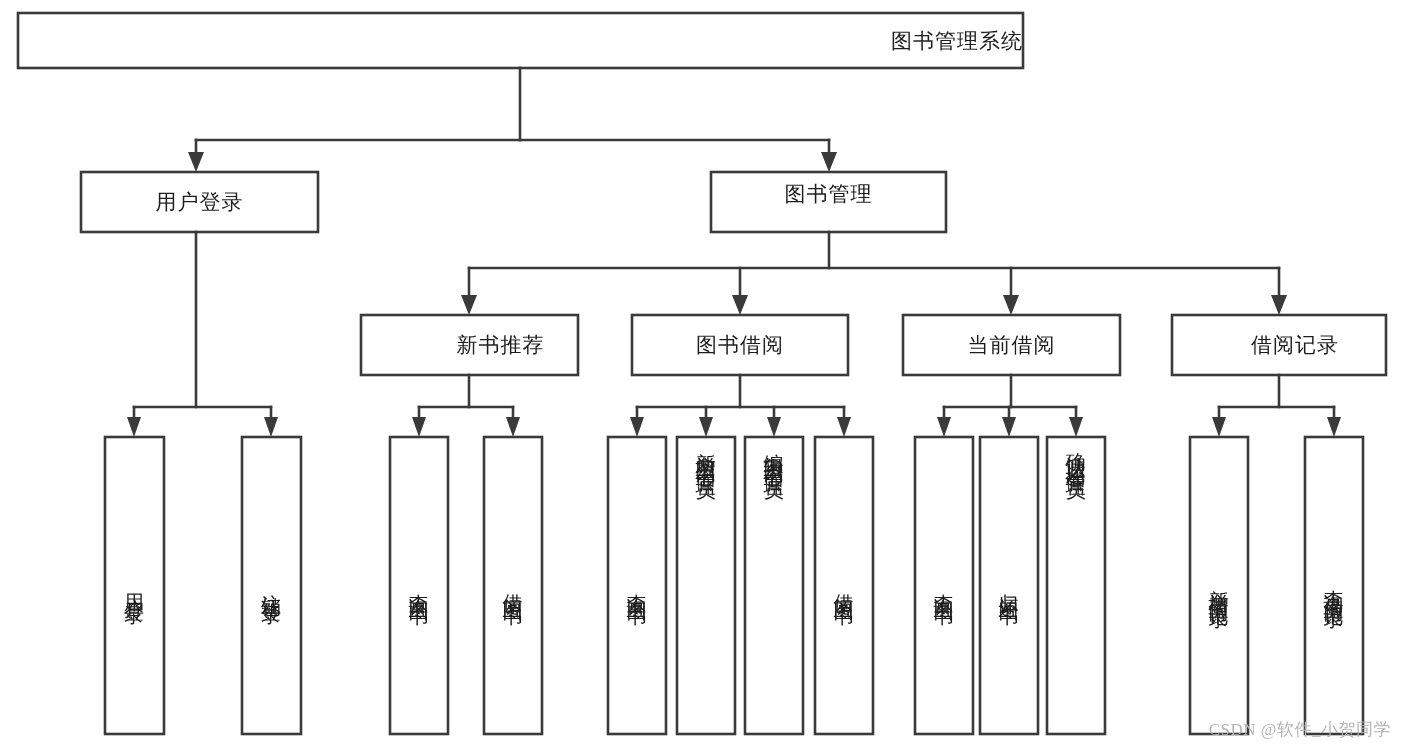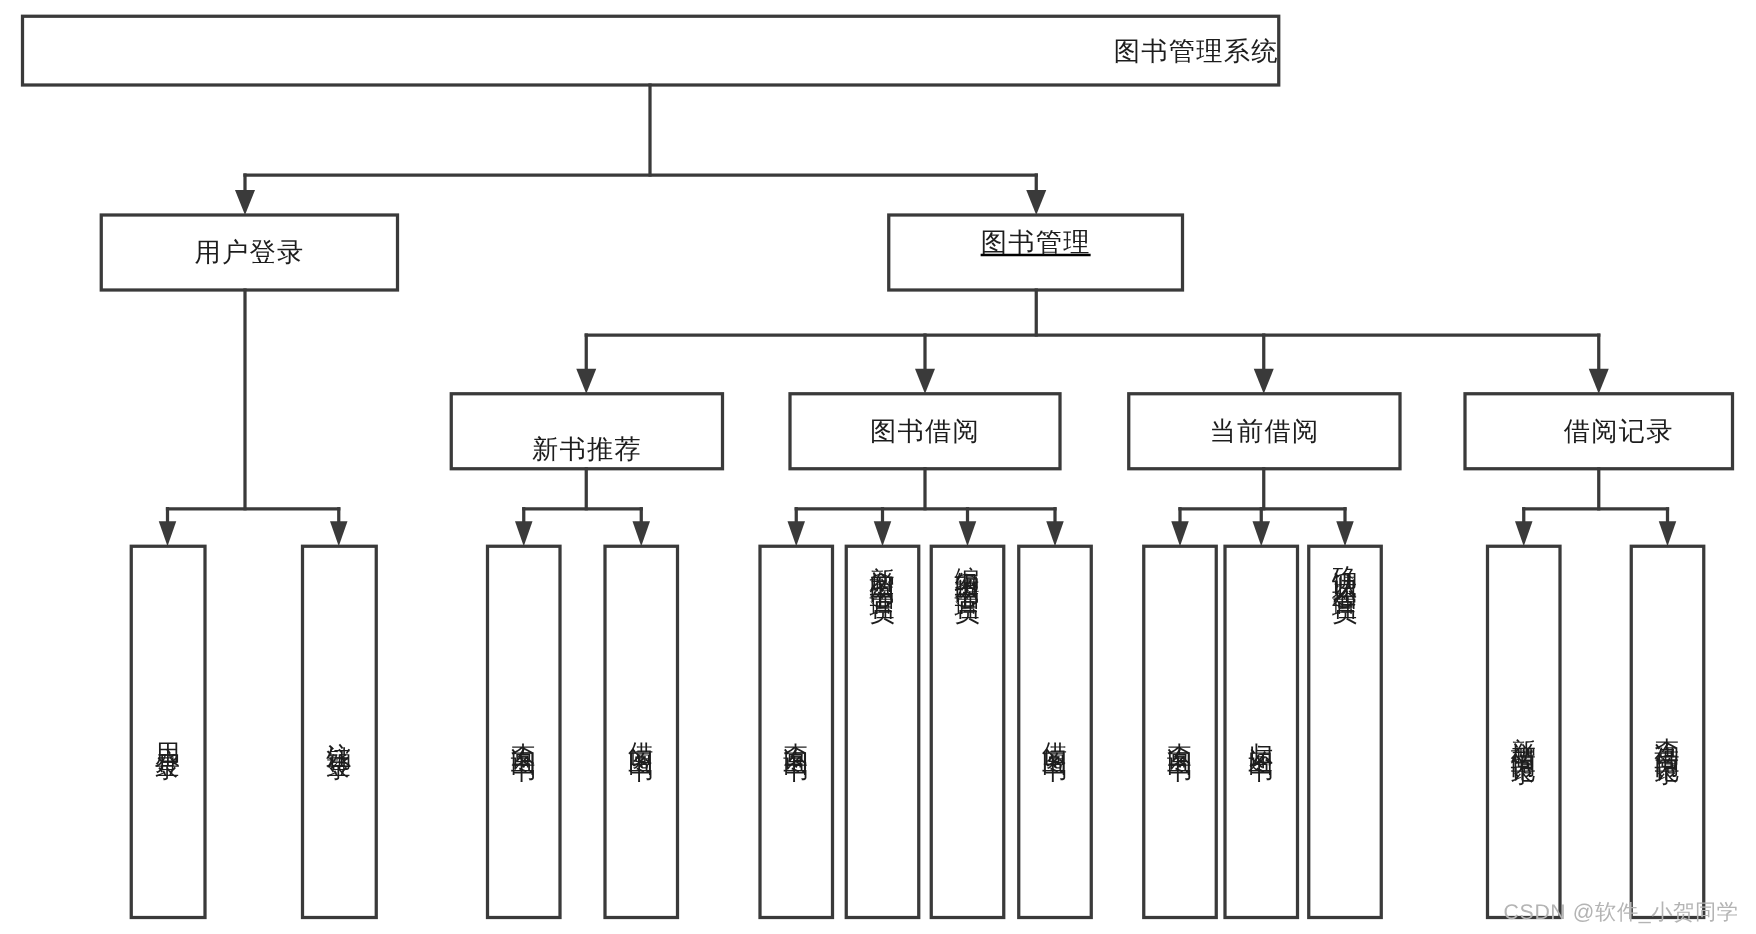--- a/index.html
+++ b/index.html
@@ -72,21 +72,21 @@
     font-family: "DejaVu Sans", "Liberation Sans", sans-serif;
     font-size: 21px;
     letter-spacing: 1px;
     color: #1d1d1d;
     white-space: nowrap;
   }
   .watermark {
     position: absolute;
     right: 14px;
     bottom: 6px;
-    font-family: Liberation Sans, sans-serif;
+    font-family: Liberation Serif, serif;
     font-size: 17px;
     color: #b4b4b4;
     letter-spacing: 0.5px;
     white-space: nowrap;
     pointer-events: none;
   }
 </style>
 </head>
 <body>
 
@@ -190,25 +190,25 @@
   </svg>
 
   <div class="hlabel-box" style="left:18px; top:13px; width:1005px; height:55px;justify-content:flex-end;">
     <span class="hlabel-text">图书管理系统</span>
   </div>
 
   <div class="hlabel-box" style="left:81px; top:172px; width:237px; height:60px;">
     <span class="hlabel-text">用户登录</span>
   </div>
 
-  <div class="hlabel-box" style="left:711px; top:172px; width:235px; height:44px;text-decoration:underline;">
+  <div class="hlabel-box" style="left:711px; top:172px; width:235px; height:44px;">
     <span class="hlabel-text">图书管理</span>
   </div>
 
-  <div class="hlabel-box" style="left:361px; top:329px; width:217px; height:60px;">
+  <div class="hlabel-box" style="left:361px; top:315px; width:217px; height:60px;padding-left:31px;">
     <span class="hlabel-text">新书推荐</span>
   </div>
 
   <div class="hlabel-box" style="left:632px; top:315px; width:216px; height:60px;">
     <span class="hlabel-text">图书借阅</span>
   </div>
 
   <div class="hlabel-box" style="left:903px; top:315px; width:217px; height:60px;">
     <span class="hlabel-text">当前借阅</span>
   </div>

